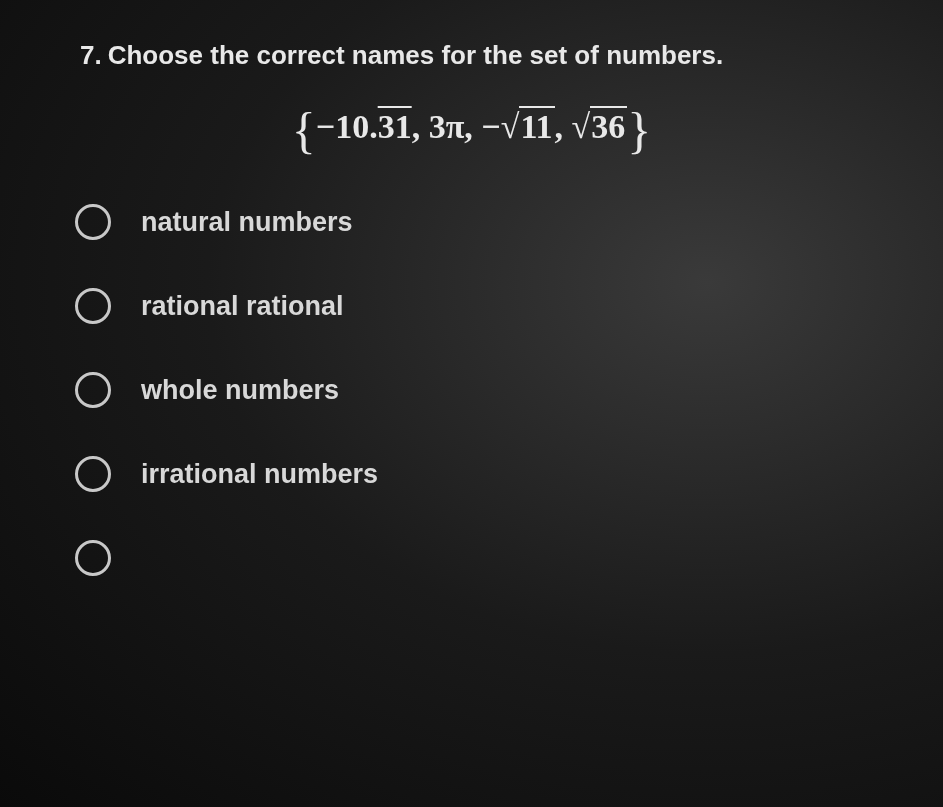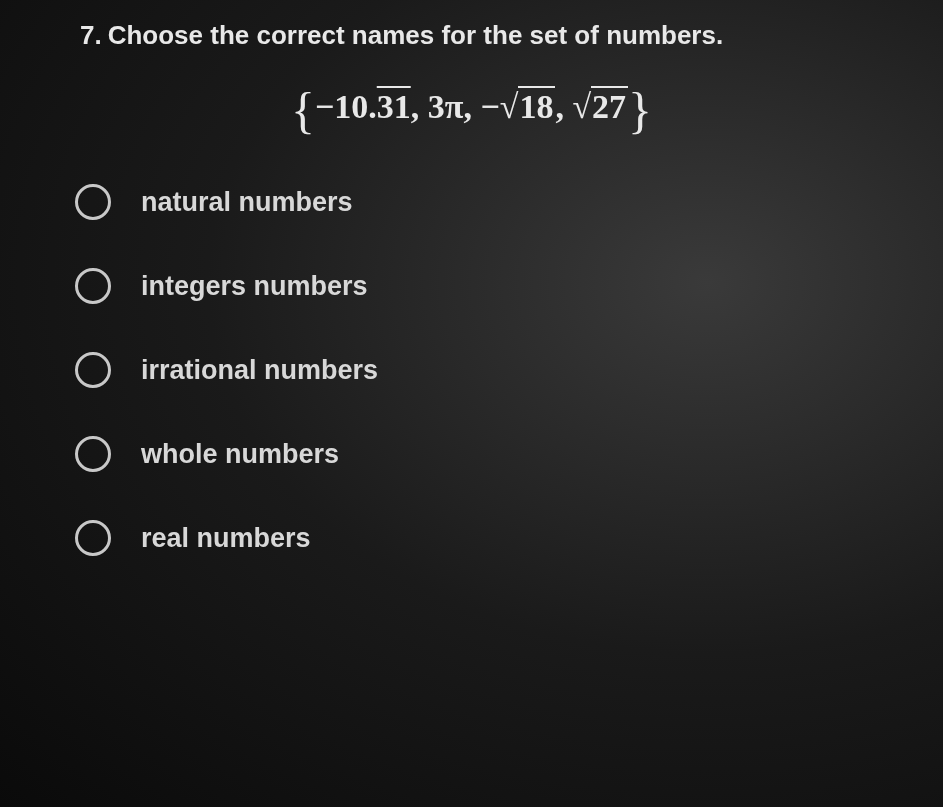--- a/index.html
+++ b/index.html
@@ -14,20 +14,21 @@
       font-family: Arial, sans-serif;
       color: #d8d8d8;
       padding: 20px 30px;
       overflow: hidden;
     }
     .header-row {
       display: flex;
       align-items: center;
       gap: 25px;
       margin-bottom: 30px;
+      margin-top: 20px;
     }
     .icon-wrap {
       display: flex;
       align-items: center;
       justify-content: center;
     }
     .question-text {
       font-size: 26px;
       font-weight: bold;
       color: #e8e8e8;
@@ -101,37 +102,36 @@
     <svg class="note-icon" viewBox="0 0 32 28">
       <path d="M3 3 L29 3 L29 20 L12 20 L6 26 L6 20 L3 20 Z"></path>
     </svg>
   </div>
   <div class="question-text">
     <span class="qnum">7.</span><span>Choose the correct names for the set of numbers.</span>
   </div>
 </div>
 
 <div class="math-expr">
-  <span class="brace">{</span><span>−10.</span><span class="overline">31</span><span>, </span><span>3π</span><span>, </span><span>−</span><span class="sqrt"><span class="radical">√</span><span class="radicand">18</span></span><span>, </span><span class="sqrt"><span class="radical">√</span><span class="radicand">27</span></span><span class="brace">}</span>
+  <span class="brace">{</span><span>−10.</span><span class="overline">31</span><span>, </span><span>3π</span><span>, </span><span>−</span><span class="sqrt"><span class="radical">√</span><span class="radicand">11</span></span><span>, </span><span class="sqrt"><span class="radical">√</span><span class="radicand">36</span></span><span class="brace">}</span>
 </div>
 
 <div class="options">
   <div class="option">
     <div class="radio"></div>
     <div class="option-label">natural numbers</div>
   </div>
   <div class="option">
     <div class="radio"></div>
-    <div class="option-label">integers numbers</div>
+    <div class="option-label">rational rational</div>
+  </div>
+  <div class="option">
+    <div class="radio"></div>
+    <div class="option-label">whole numbers</div>
   </div>
   <div class="option">
     <div class="radio"></div>
     <div class="option-label">irrational numbers</div>
   </div>
   <div class="option">
     <div class="radio"></div>
-    <div class="option-label">whole numbers</div>
-  </div>
-  <div class="option">
-    <div class="radio"></div>
-    <div class="option-label">real numbers</div>
   </div>
 </div>
 
 </body></html>

